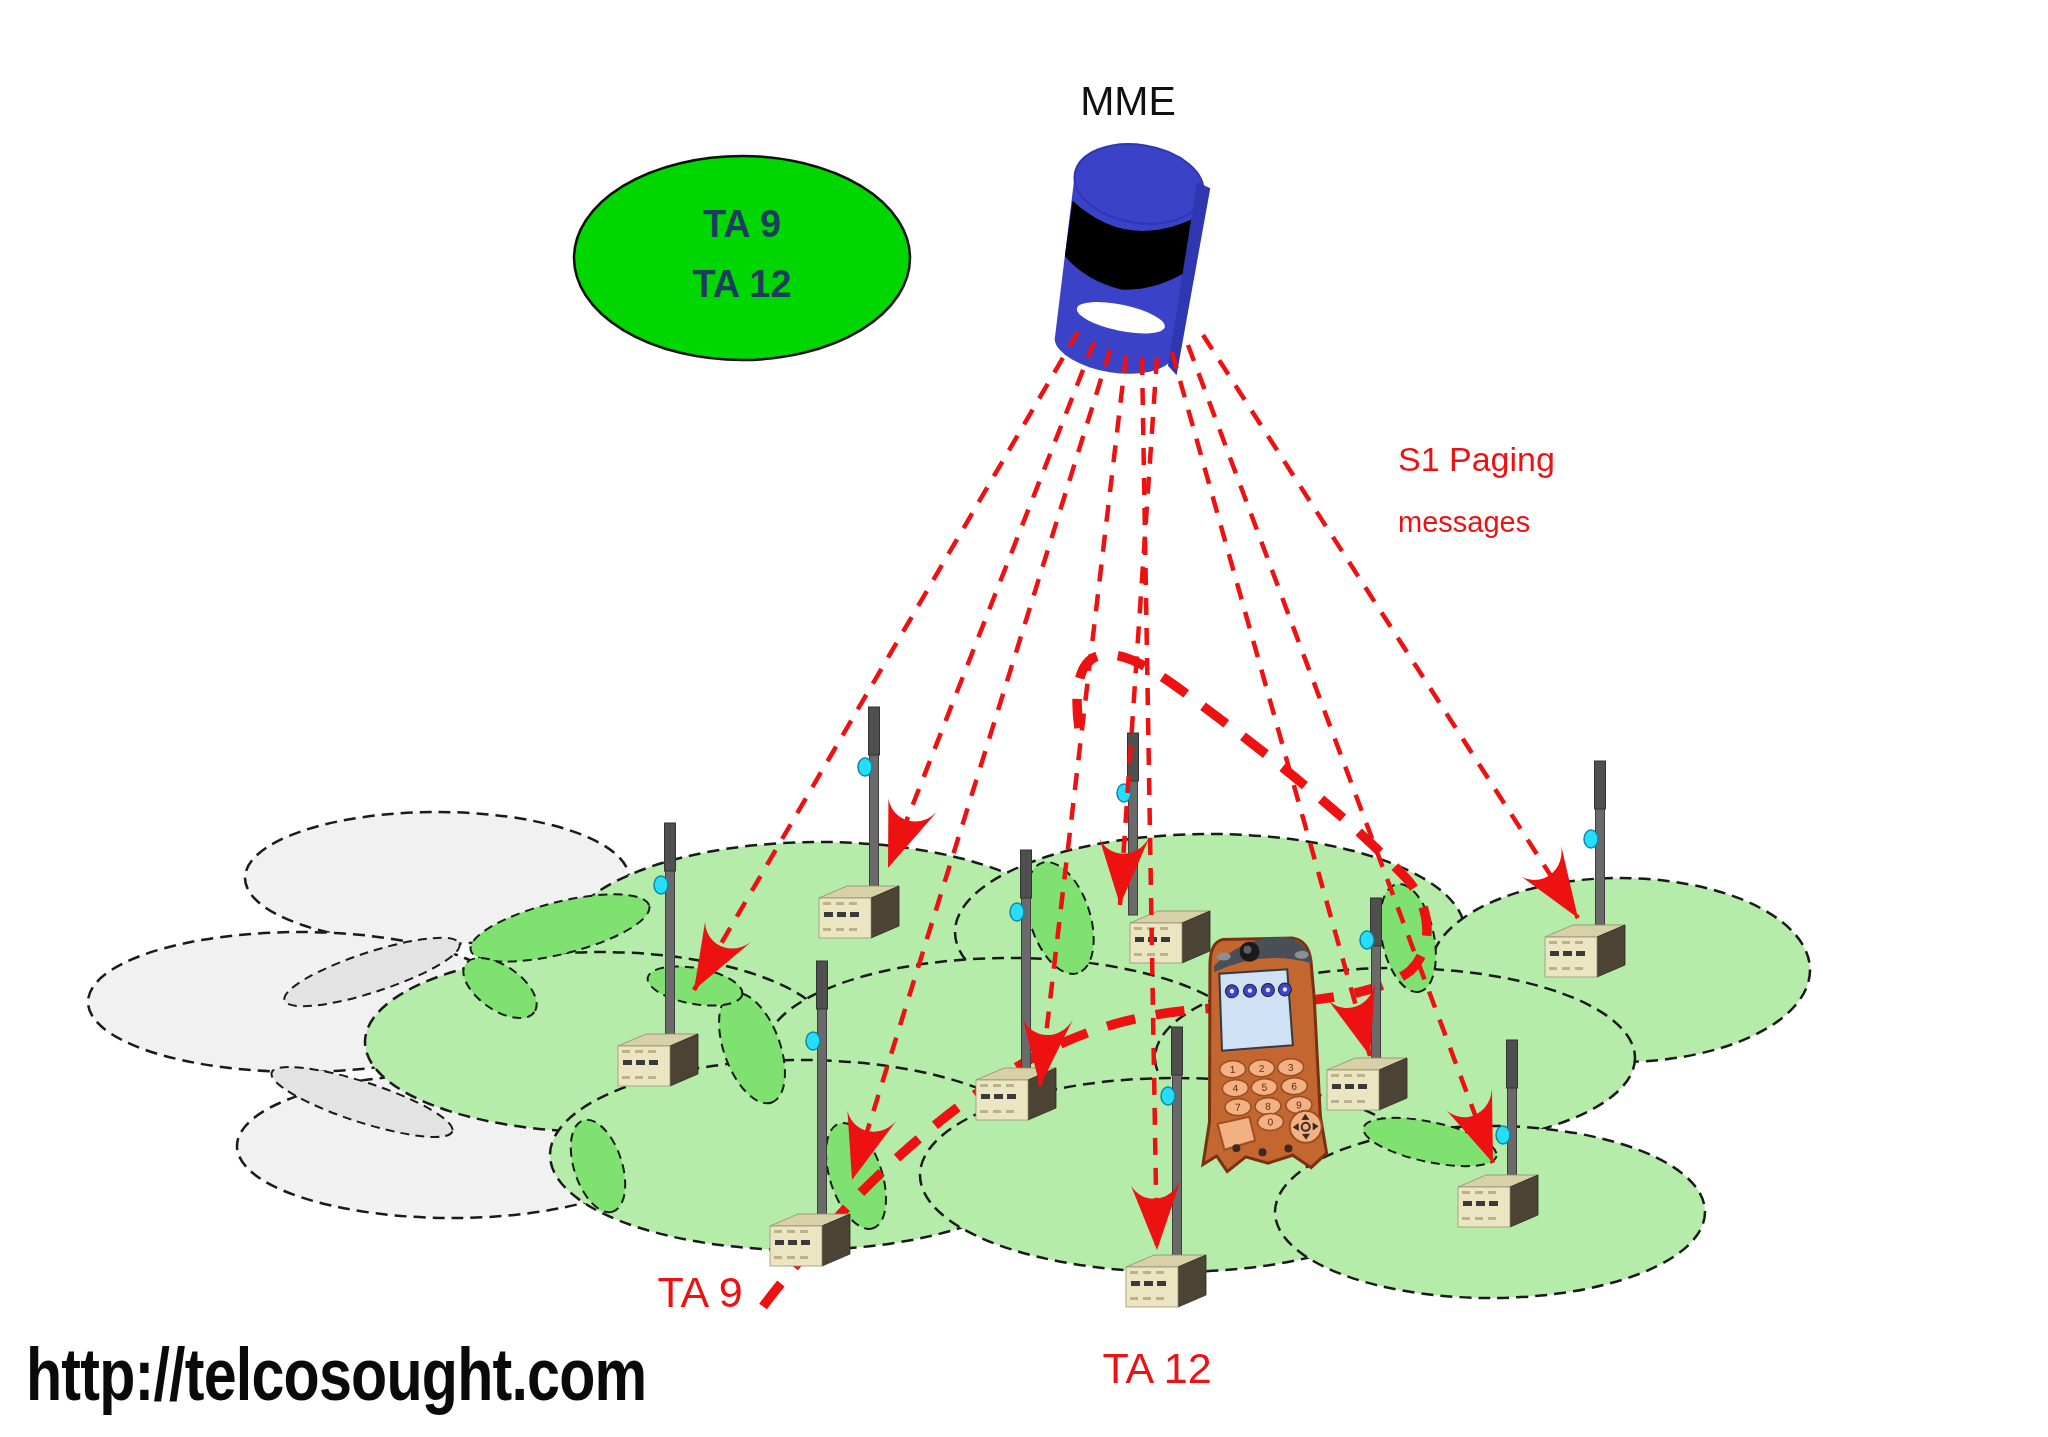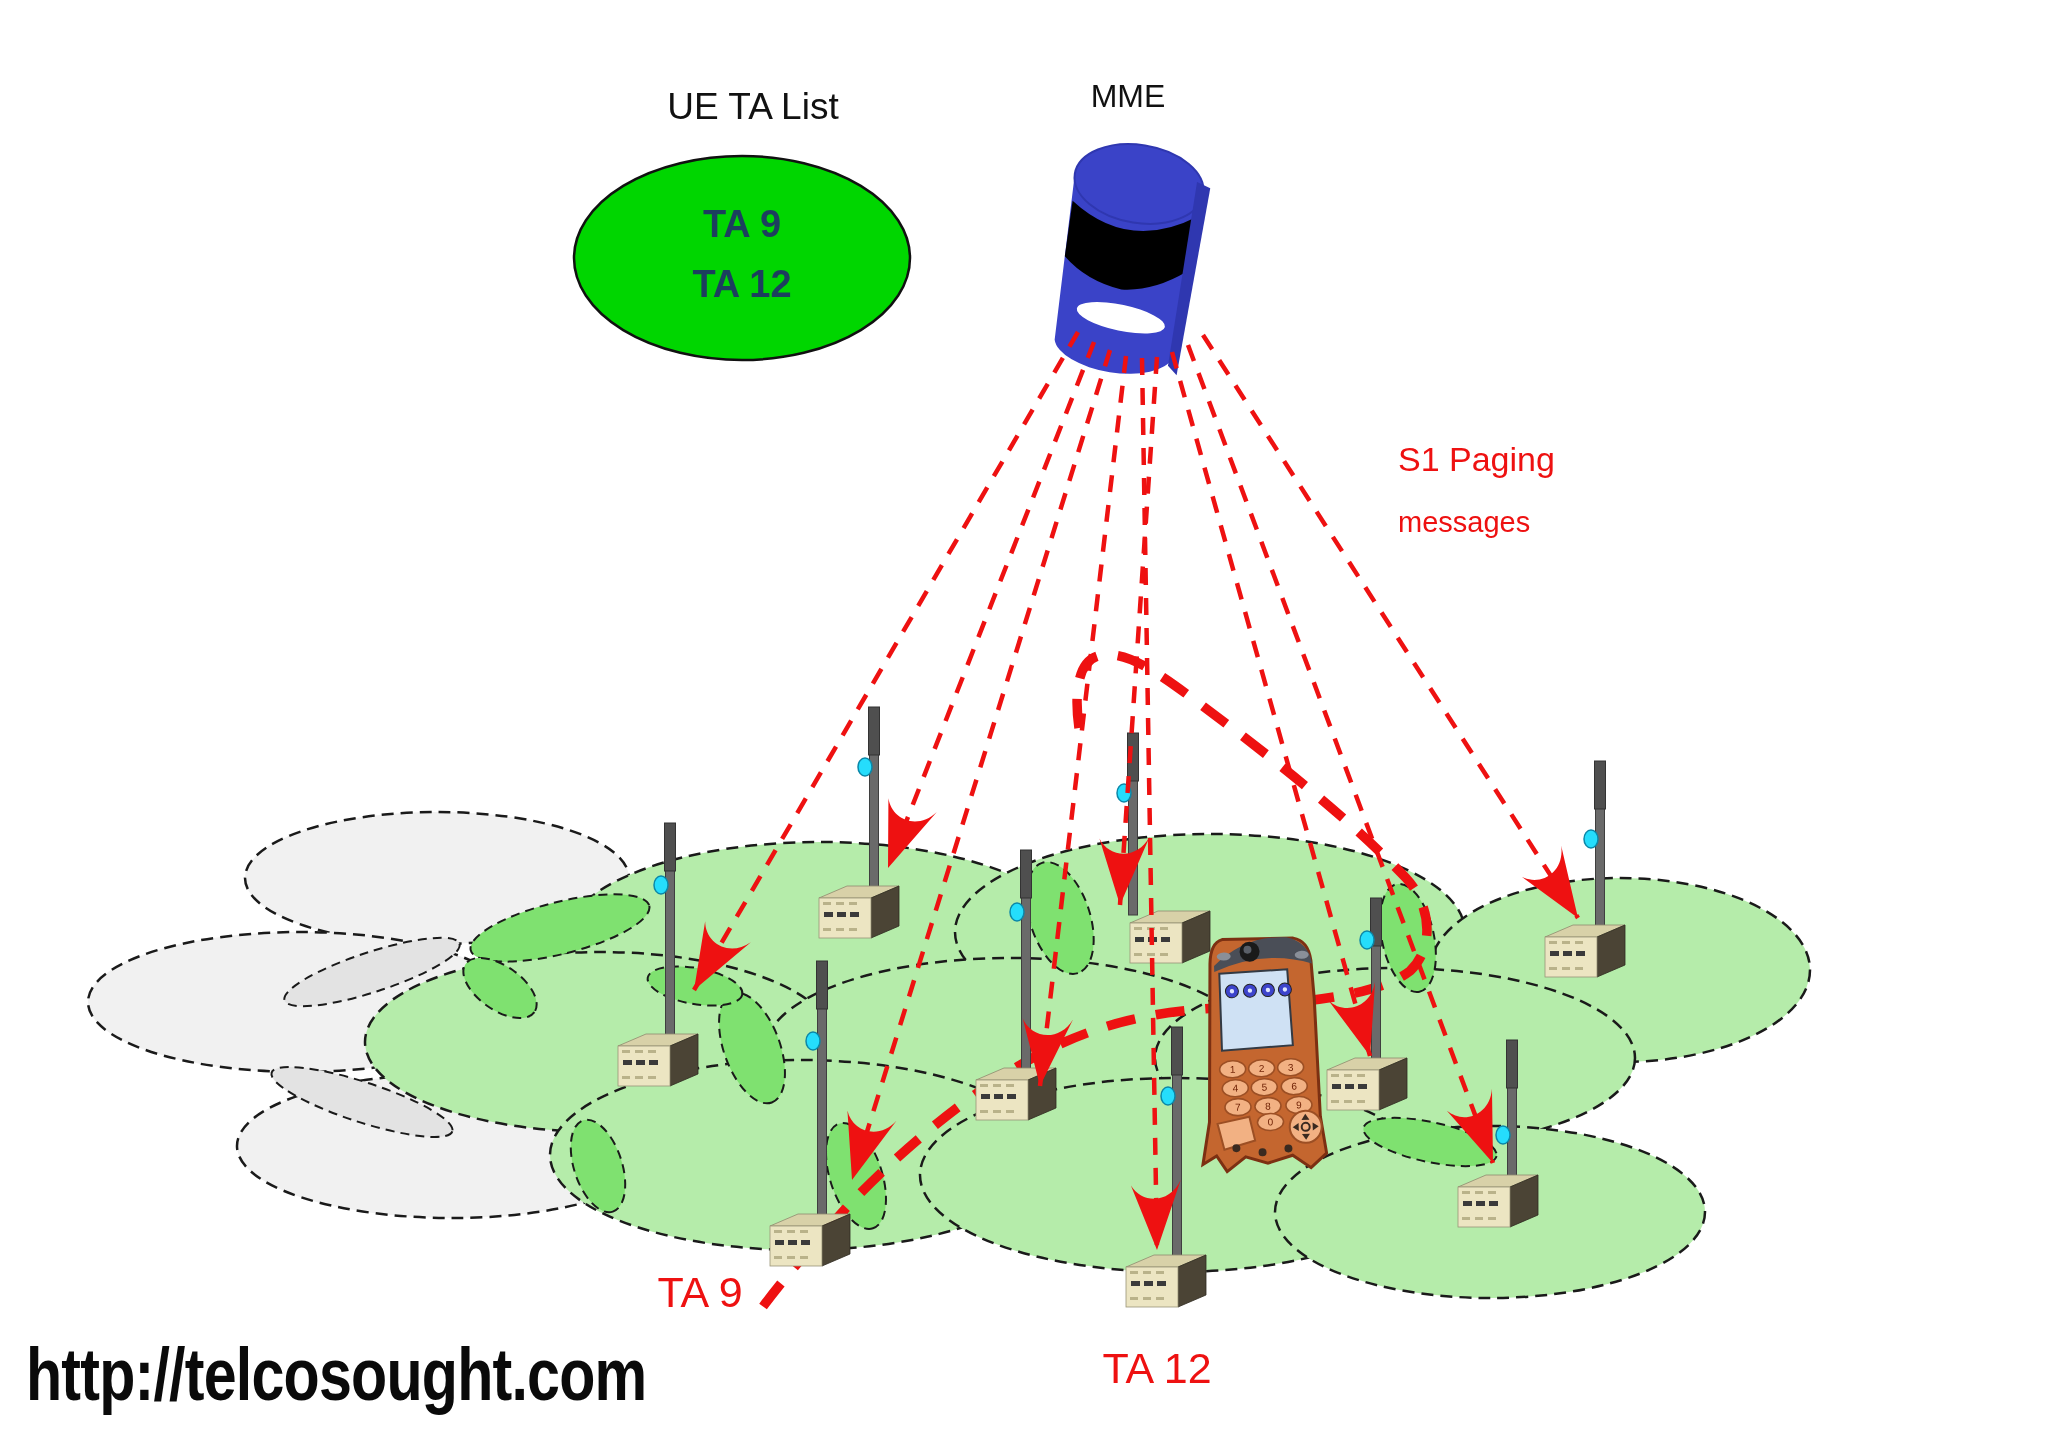--- a/index.html
+++ b/index.html
@@ -5,21 +5,21 @@
   html,body{margin:0;padding:0;background:#ffffff;}
   #stage{
     position:relative;width:2048px;height:1437px;background:#ffffff;overflow:hidden;
     font-family:"Liberation Sans","DejaVu Sans",sans-serif;
   }
   #scene{position:absolute;left:0;top:0;}
   .label{position:absolute;white-space:nowrap;}
   #ue-ta-list-title{left:553px;top:86px;width:400px;font-size:37px;color:#111;text-align:center;}
   #ta-item-0{left:592px;top:203px;width:300px;font-size:38px;font-weight:600;color:#1c3e5e;text-align:center;}
   #ta-item-1{left:592px;top:263px;width:300px;font-size:38px;font-weight:600;color:#1c3e5e;text-align:center;}
-  #mme-label{left:1023px;top:78px;width:210px;font-size:32px;color:#111;text-align:center;}
+  #mme-label{left:1023px;top:78px;width:210px;font-size:41px;color:#111;text-align:center;}
   #s1-line-0{left:1398px;top:440px;font-size:34px;color:#ee1111;}
   #s1-line-1{left:1398px;top:506px;font-size:29px;color:#ee1111;}
   #ta9-ground{left:600px;top:1268px;width:200px;font-size:43px;color:#ee1111;text-align:center;}
   #ta12-ground{left:1052px;top:1344px;width:210px;font-size:43px;color:#ee1111;text-align:center;}
   #site-url{left:26px;top:1332px;font-size:74px;font-weight:bold;color:#0a0a0a;
     transform:scaleX(0.8);transform-origin:left center;letter-spacing:-1px;}
 </style>
 </head>
 <body>
 
@@ -292,21 +292,20 @@
         <polygon points="1290,1128 1296,1124 1296,1132" fill="#3a2a20"></polygon>
         <polygon points="1316,1128 1310,1124 1310,1132" fill="#3a2a20"></polygon>
         <circle cx="1303" cy="1128" r="4" fill="none" stroke="#3a2a20" stroke-width="2"></circle>
       </g>
       <circle cx="1233" cy="1147" r="4" fill="#3a2a20"></circle>
       <circle cx="1259" cy="1152" r="4" fill="#3a2a20"></circle>
       <circle cx="1285" cy="1149" r="4" fill="#3a2a20"></circle>
     </g>
   </svg>
 
-  <div class="label" id="ue-ta-list-title">UE TA List</div>
   <div class="label" id="ta-item-0">TA 9</div>
   <div class="label" id="ta-item-1">TA 12</div>
   <div class="label" id="mme-label">MME</div>
   <div class="label" id="s1-line-0">S1 Paging</div>
   <div class="label" id="s1-line-1">messages</div>
   <div class="label" id="ta9-ground">TA 9</div>
   <div class="label" id="ta12-ground">TA 12</div>
   <div class="label" id="site-url">http://telcosought.com</div>
 </div>
 

